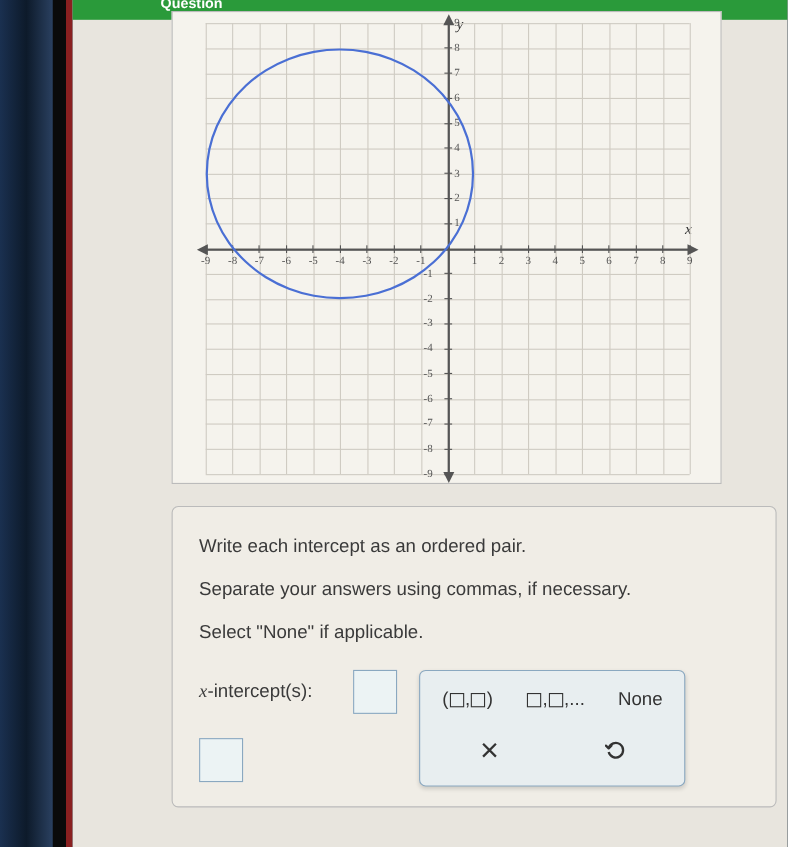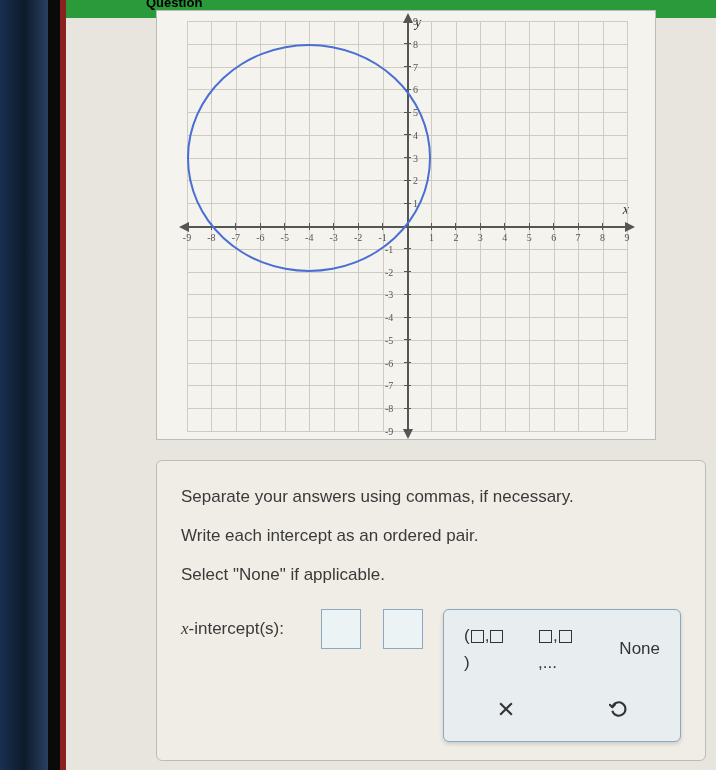--- a/index.html
+++ b/index.html
@@ -32,21 +32,21 @@
     .main-panel {
       position: absolute;
       left: 66px; top: 0; right: 0; bottom: 0;
       background: #e8e5de;
     }
     .green-header {
       position: absolute;
       left: 0; right: 0; top: 0;
       height: 18px;
       background: #2a9a3a;
-      color: #000000;
+      color: #ffffff;
       font-size: 13px;
       padding-left: 80px;
       font-weight: bold;
       overflow: hidden;
       line-height: 6px;
     }
     .graph-container {
       position: absolute;
       left: 90px; top: 10px;
       width: 500px; height: 430px;
@@ -98,21 +98,21 @@
     
     .answer-rows {
       display: flex;
       flex-direction: row;
       gap: 20px;
       margin-top: 20px;
       align-items: flex-start;
     }
     .answer-col {
       display: flex;
-      flex-direction: row;
+      flex-direction: column;
       gap: 22px;
     }
     .answer-row {
       display: flex;
       align-items: center;
       gap: 10px;
     }
     .answer-label { font-size: 17px; min-width: 130px; }
     .answer-input {
       width: 40px; height: 40px;
@@ -286,22 +286,22 @@
         <div style="position: absolute; background: rgb(85, 85, 85); top: 45.0556px; left: 217px; height: 1px; width: 7px;"></div>
         <span class="tick yt" style="top: 22.7778px; left: 220px;">8</span>
         <div style="position: absolute; background: rgb(85, 85, 85); top: 22.2778px; left: 217px; height: 1px; width: 7px;"></div>
         <span class="tick yt" style="top: 0px; left: 220px;">9</span>
         <div style="position: absolute; background: rgb(85, 85, 85); top: -0.5px; left: 217px; height: 1px; width: 7px;"></div>
         <div class="circle-plot" style="left: 0px; top: 22.7778px; width: 244.444px; height: 227.778px;"></div>
       </div>
   </div>
 
   <div class="question-panel">
+    <p>Write each intercept as an ordered pair.</p>
     <p>Separate your answers using commas, if necessary.</p>
-    <p>Write each intercept as an ordered pair.</p>
     <p>Select "None" if applicable.</p>
 
     <div class="answer-rows">
       <div class="answer-col">
         <div class="answer-row">
           <span class="answer-label"><span class="italic">x</span><span>-intercept(s):</span></span>
           <input class="answer-input" value="" style="">
         </div>
         <div class="answer-row">
           <input class="answer-input" value="" style="">

